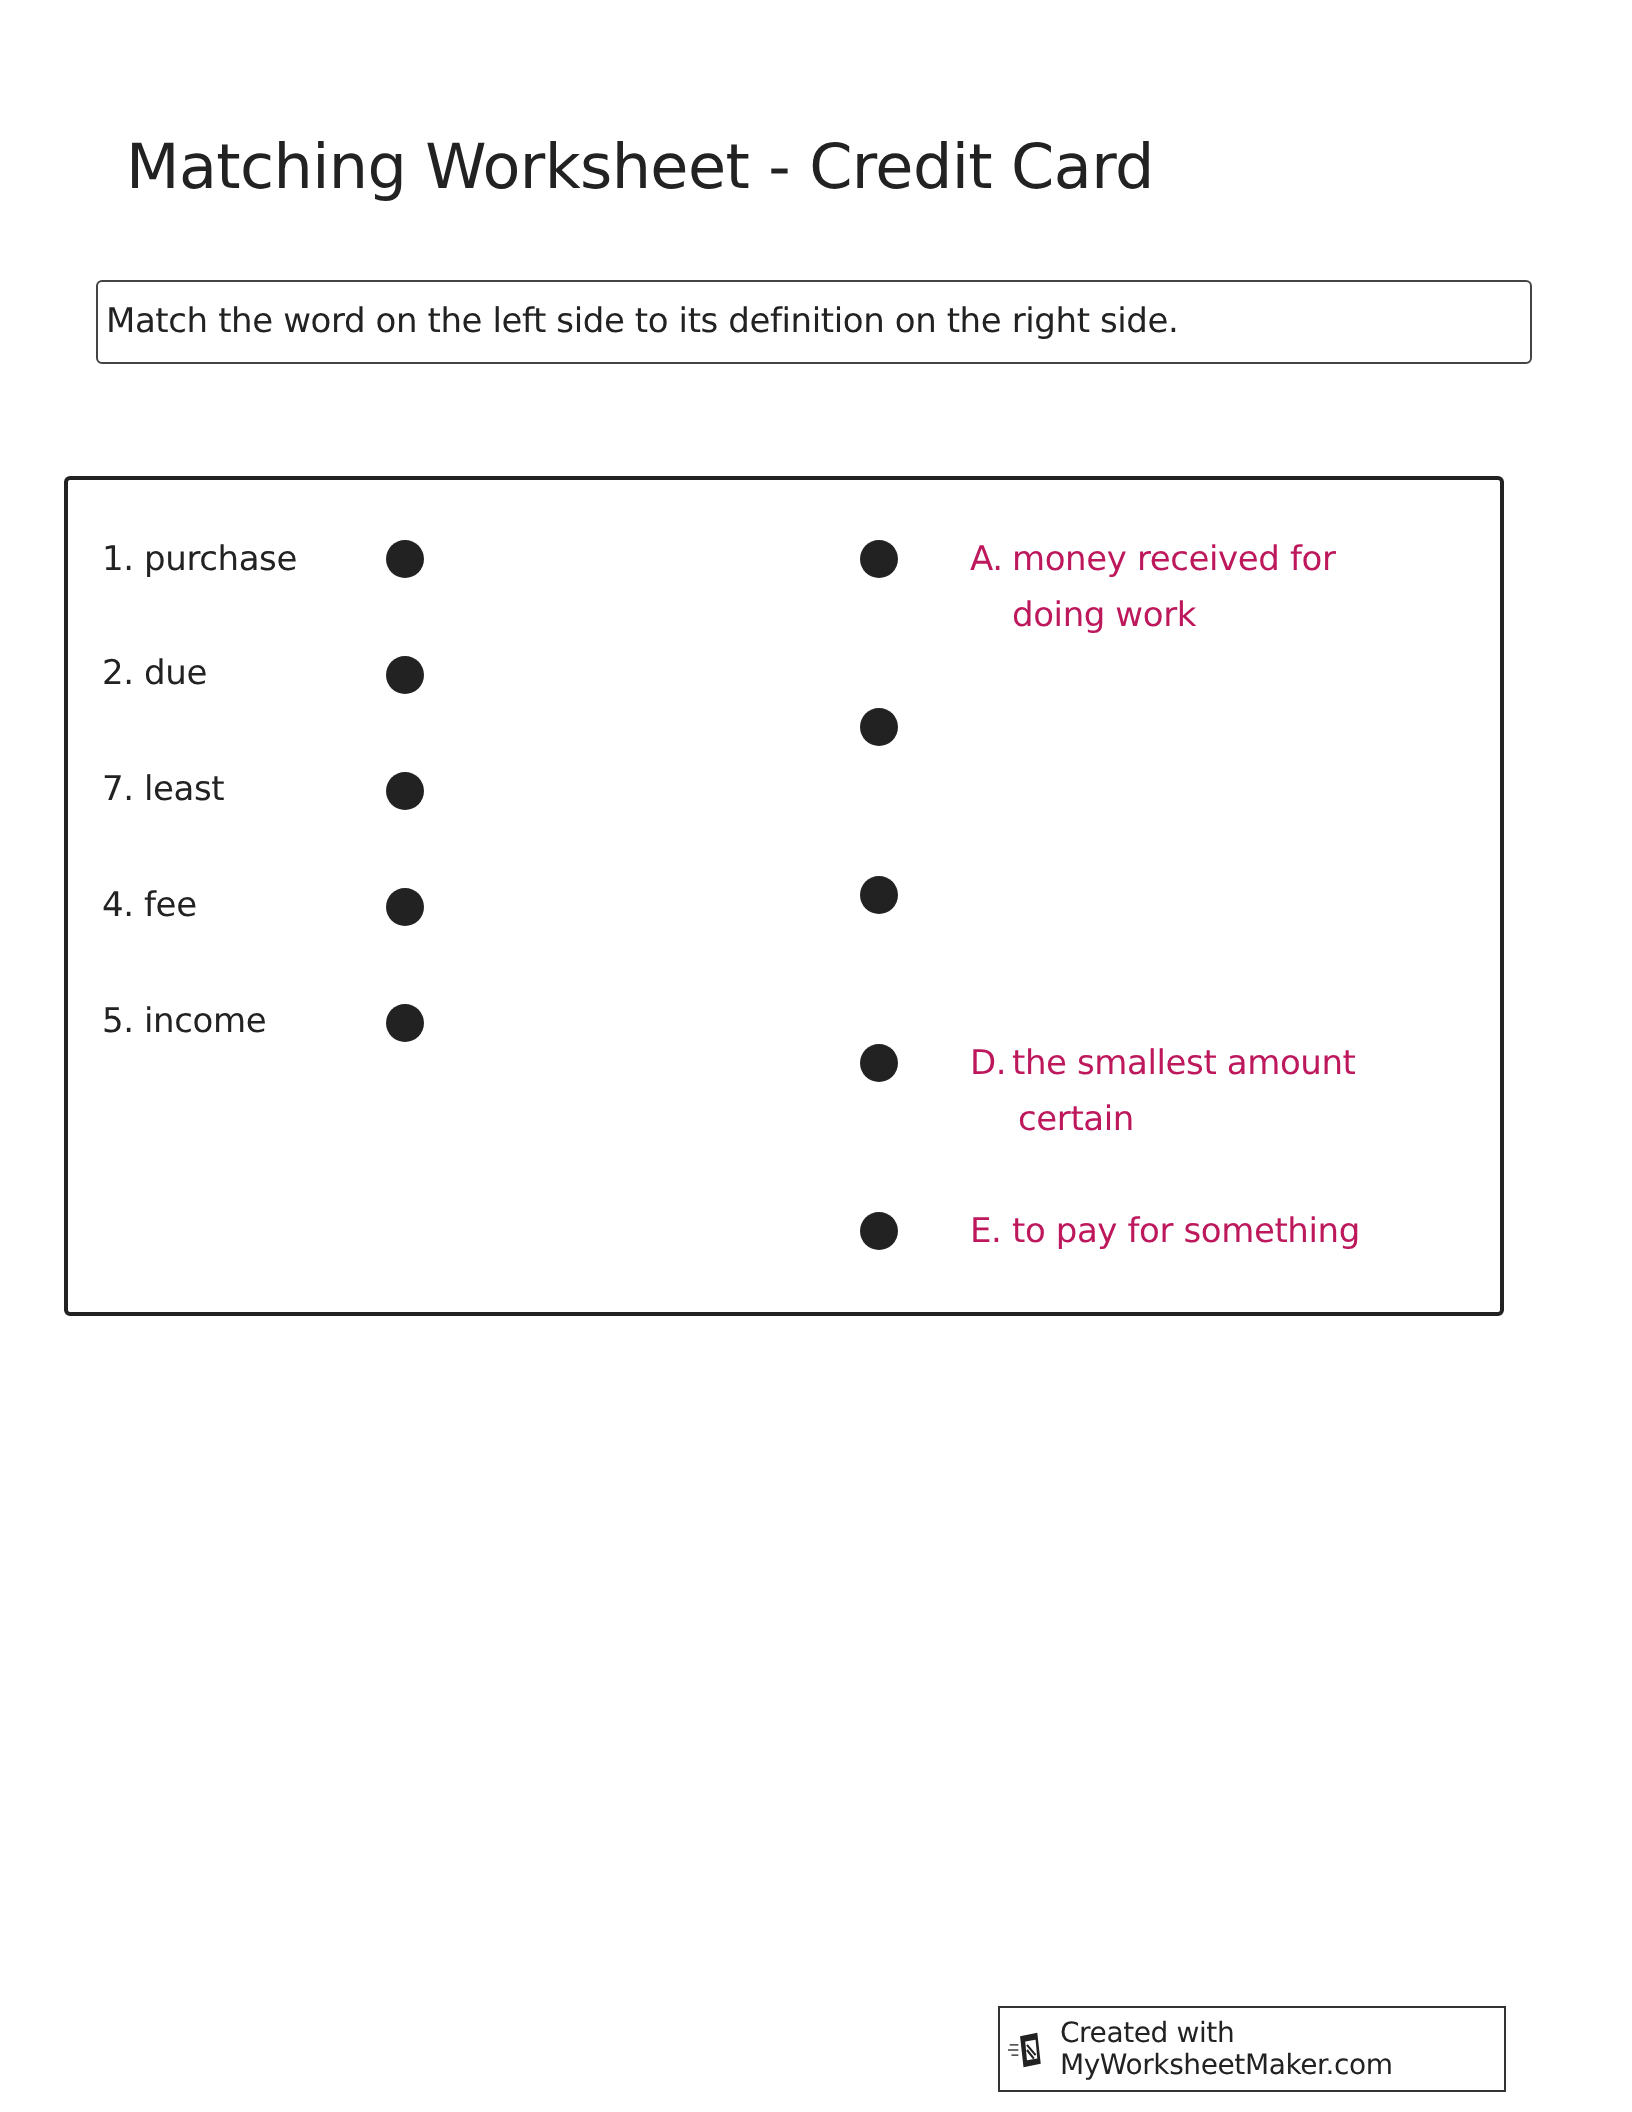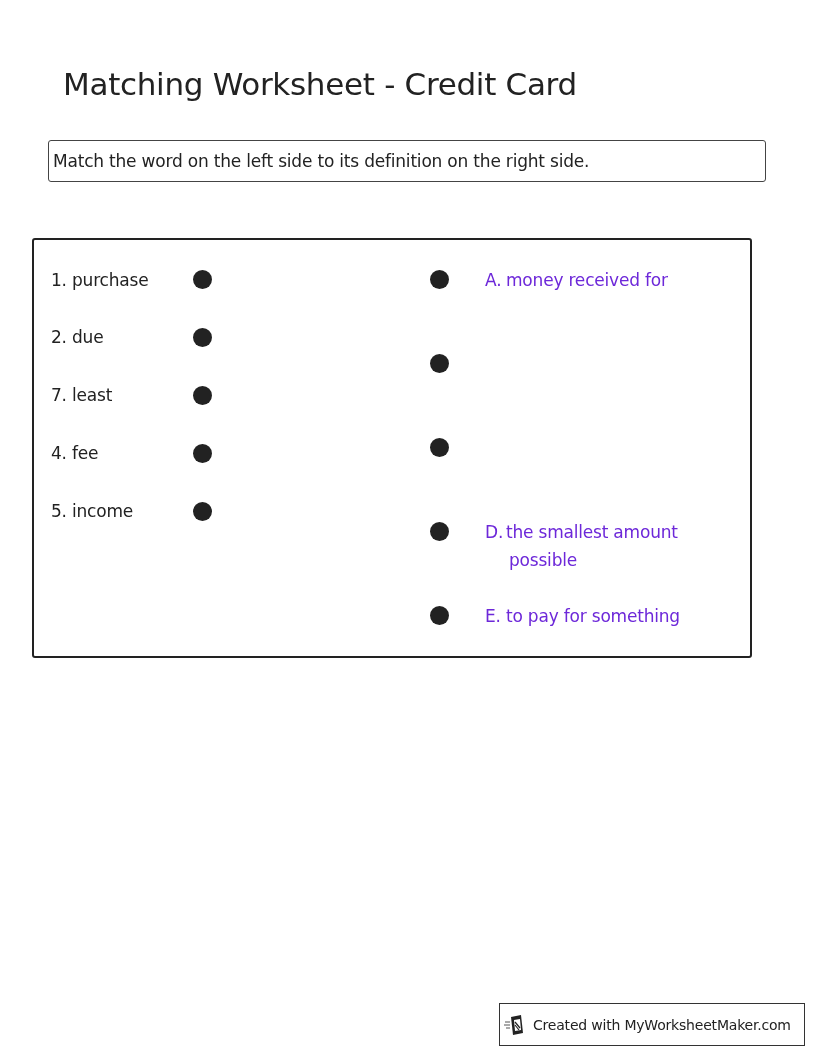--- a/index.html
+++ b/index.html
@@ -29,29 +29,29 @@
       position: absolute; left: 17px; height: 24px;
       font-size: 17px; line-height: 24px; color: #222;
       letter-spacing: -0.2px;
     }
     .dot {
       position: absolute; width: 19px; height: 19px; border-radius: 50%;
       background: #222222;
     }
     .right-item {
       position: absolute; left: 451px; width: 240px;
-      font-size: 17px; line-height: 28px; color: #6d28d9;
+      font-size: 17px; line-height: 28px; color: #be185d;
       letter-spacing: -0.2px;
     }
     .right-item .letter { display: inline-block; width: 21px; }
     .right-item .def { }
     .right-item .cont { display: block; padding-left: 21px; }
     .footer {
       position: absolute; left: 499px; top: 1003px;
-      width: 306px; height: 43px; box-sizing: border-box;
+      width: 254px; height: 43px; box-sizing: border-box;
       border: 1px solid #333333;
       display: flex; align-items: center; padding-left: 4px;
       font-size: 14px; color: #222; letter-spacing: -0.2px;
     }
     .footer svg { margin-right: 7px; }
   </style>
 </head>
 <body>
 
 <h1 class="title">Matching Worksheet - Credit Card</h1>
@@ -71,30 +71,31 @@
 
   <div class="left-item" style="top:201px">4. fee</div>
   <div class="dot" style="left:159px;top:204px"></div>
 
   <div class="left-item" style="top:259px">5. income</div>
   <div class="dot" style="left:159px;top:262px"></div>
 
   <div class="dot" style="left:396px;top:30px"></div>
   <div class="right-item" style="top:26px">
     <span class="letter">A.</span><span class="def">money received for</span>
+    <span class="cont">doing work</span>
   </div>
 
   <div class="dot" style="left:396px;top:114px"></div>
 
   <div class="dot" style="left:396px;top:198px"></div>
 
   <div class="dot" style="left:396px;top:282px"></div>
   <div class="right-item" style="top:278px">
     <span class="letter">D.</span><span class="def">the smallest amount</span>
-    <span class="cont" style="padding-left:24px">possible</span>
+    <span class="cont" style="padding-left:24px">certain</span>
   </div>
 
   <div class="dot" style="left:396px;top:366px"></div>
   <div class="right-item" style="top:362px">
     <span class="letter">E.</span><span class="def">to pay for something</span>
   </div>
 </div>
 
 <div class="footer">
   <svg width="22" height="22" viewBox="0 0 22 22">

